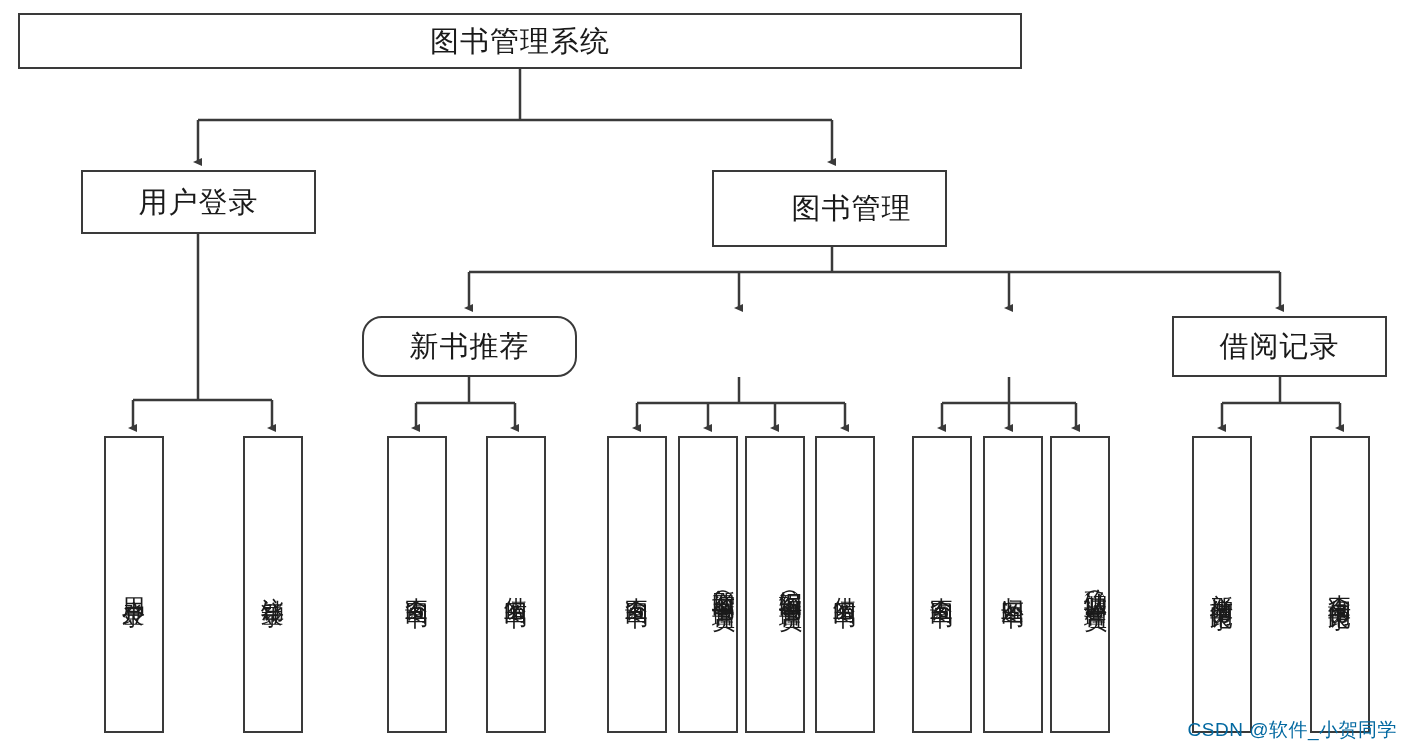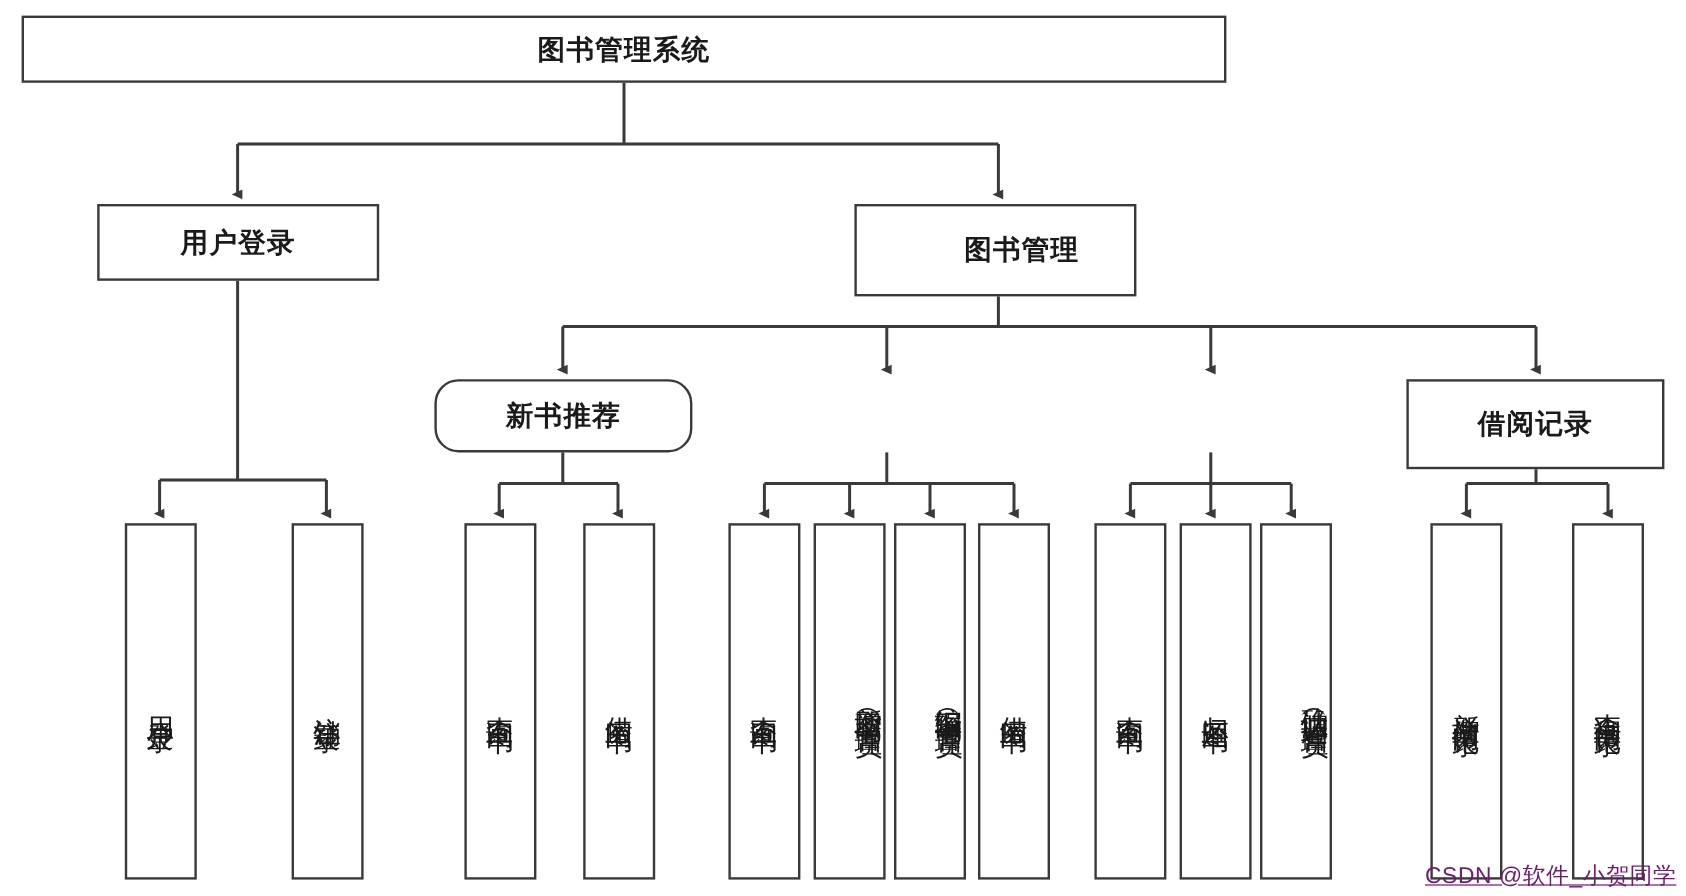--- a/index.html
+++ b/index.html
@@ -29,23 +29,22 @@
     position: absolute;
     box-sizing: border-box;
     border: 2px solid #3a3a3a;
     background: #ffffff;
     display: flex;
     align-items: center;
     justify-content: center;
     color: #1a1a1a;
   }
   .node.horiz {
-    font-size: 23px;
+    font-size: 29px;
     letter-spacing: 1px;
-    font-weight: bold;
   }
   .node.vert {
     writing-mode: vertical-rl;
     text-orientation: upright;
     font-size: 23px;
     letter-spacing: 3px;
     padding-top: 4px;
     padding-bottom: 4px;
     align-items: center;
     justify-content: center;
@@ -56,24 +55,23 @@
   .node-label {
     display: block;
     white-space: nowrap;
     line-height: 1.05;
   }
   .watermark {
     position: absolute;
     right: 8px;
     bottom: 4px;
     font-size: 19px;
-    color: #701a75;
+    color: #0369a1;
     white-space: nowrap;
     letter-spacing: 0.5px;
-    text-decoration: underline;
   }
 </style>
 </head>
 <body>
 
 <div id="canvas">
 
   <svg class="edges" viewBox="0 0 1405 747">
     <defs>
       <marker id="arrow" markerWidth="10" markerHeight="10" refX="5" refY="5" orient="auto" markerUnits="userSpaceOnUse">
@@ -131,21 +129,21 @@
   <div class="node horiz" style="left:81px; top:170px; width:235px; height:64px;">
     <span class="node-label">用户登录</span>
   </div>
   <div class="node horiz" style="left:712px; top:170px; width:235px; height:77px;padding-left:44px;">
     <span class="node-label">图书管理</span>
   </div>
 
   <div class="node horiz" style="left:362px; top:316px; width:215px; height:61px;border-radius:20px;">
     <span class="node-label">新书推荐</span>
   </div>
-  <div class="node horiz" style="left:1172px; top:316px; width:215px; height:75px;align-items:center;">
+  <div class="node horiz" style="left:1172px; top:316px; width:215px; height:61px;align-items:center;">
     <span class="node-label">借阅记录</span>
   </div>
 
   <div class="node vert" style="left:104px; top:436px; width:60px; height:297px;">
     <span class="node-label">用户登录</span>
   </div>
   <div class="node vert" style="left:243px; top:436px; width:60px; height:297px;">
     <span class="node-label">注销登录</span>
   </div>
 

